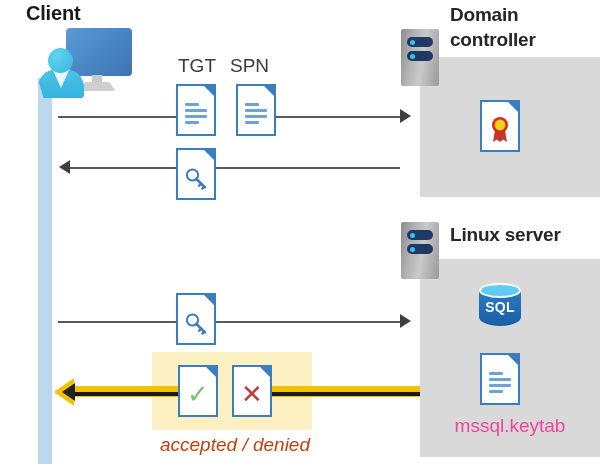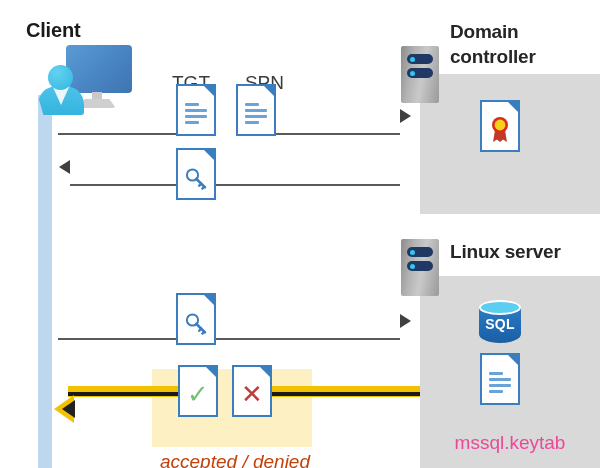--- a/index.html
+++ b/index.html
@@ -4,21 +4,21 @@
 <style>
   html,body{margin:0;padding:0;}
   body{
     width:600px;height:468px;
     background:#ffffff;
     font-family:"Liberation Sans","DejaVu Sans",sans-serif;
     overflow:hidden;
   }
   #stage{position:relative;width:600px;height:468px;}
 
-  .abs{position:absolute;margin-top:17px;}
+  .abs{position:absolute;}
 
   
   .lifeline{
     left:38px;top:78px;width:14px;height:386px;
     background:#bdd7ee;
   }
 
   
   .title-client{
     left:26px;top:2px;width:120px;
@@ -100,22 +100,22 @@
   }
   .doc .lines{position:absolute;left:9px;top:19px;width:22px;}
   .doc .lines i{display:block;height:2.6px;background:#6aa3d8;margin-bottom:3.4px;border-radius:1px;}
   .doc .lines i.short{width:14px;}
   .doc .lines i.long{width:22px;}
 
   .doc-tgt{left:176px;top:84px;width:40px;height:52px;}
   .doc-spn{left:236px;top:84px;width:40px;height:52px;}
   .doc-keytab{left:480px;top:353px;width:40px;height:52px;}
 
-  .lbl-tgt{left:172px;top:55px;width:50px;font-size:19px;color:#3b3b3b;}
-  .lbl-spn{left:230px;top:55px;width:54px;text-align:right;font-size:19px;color:#3b3b3b;}
+  .lbl-tgt{left:172px;top:55px;width:50px;text-align:center;font-size:19px;color:#3b3b3b;}
+  .lbl-spn{left:230px;top:55px;width:54px;text-align:left;font-size:19px;color:#3b3b3b;}
   .lbl-keytab{left:420px;top:415px;width:180px;text-align:center;font-size:19px;color:#ec4899;}
 
   
   .doc-key1{left:176px;top:148px;width:40px;height:52px;}
   .doc-key2{left:176px;top:293px;width:40px;height:52px;}
   .keyglyph{position:absolute;left:8px;top:18px;width:26px;height:26px;}
 
   
   .doc-accept{left:178px;top:365px;width:40px;height:52px;}
   .doc-deny{left:232px;top:365px;width:40px;height:52px;}

